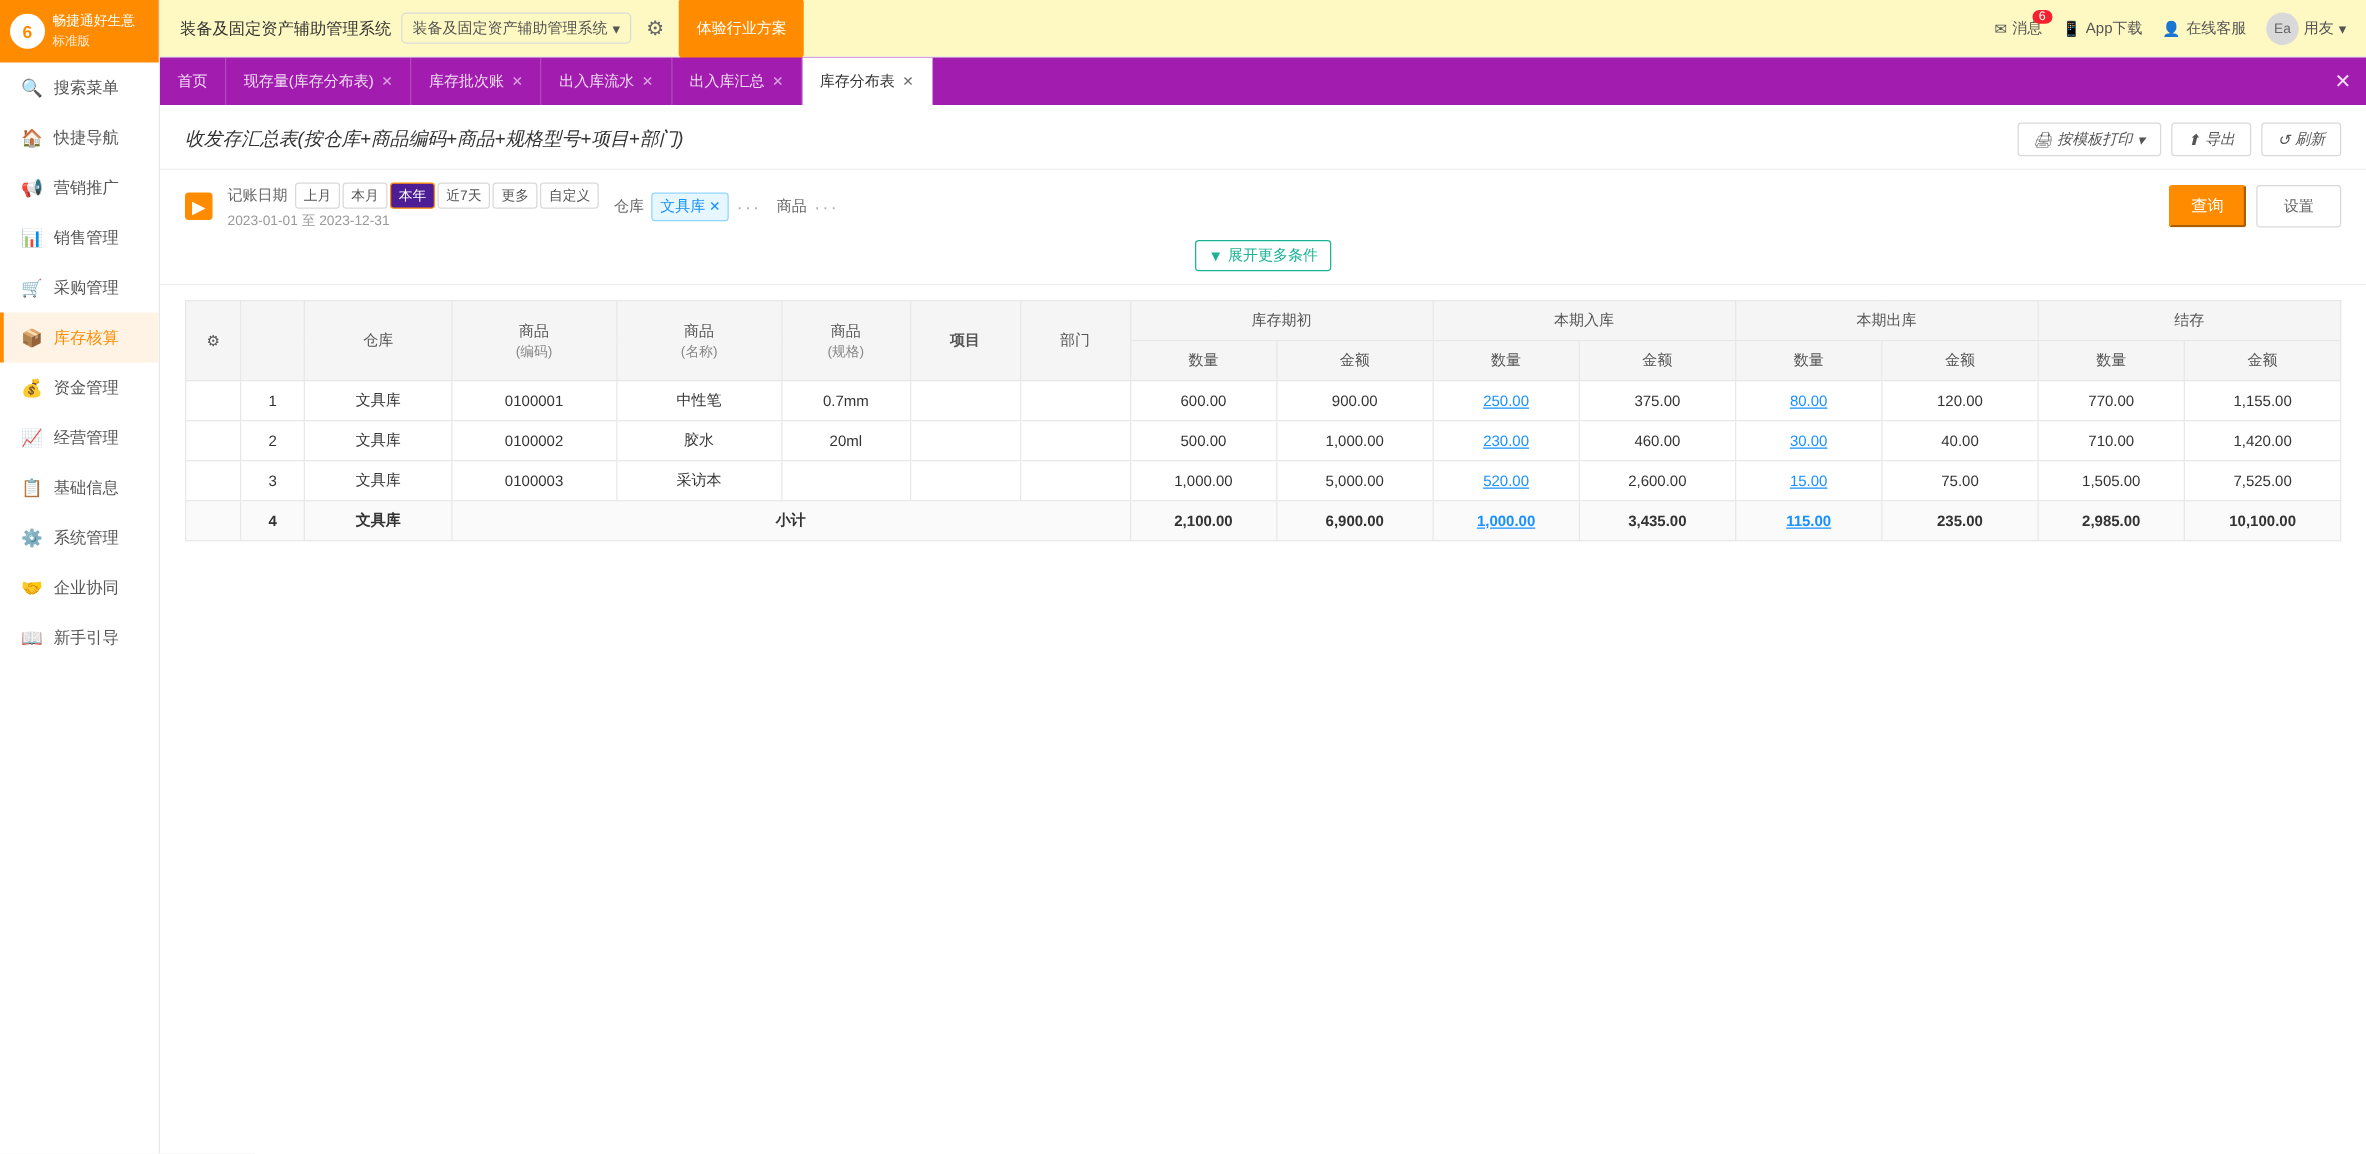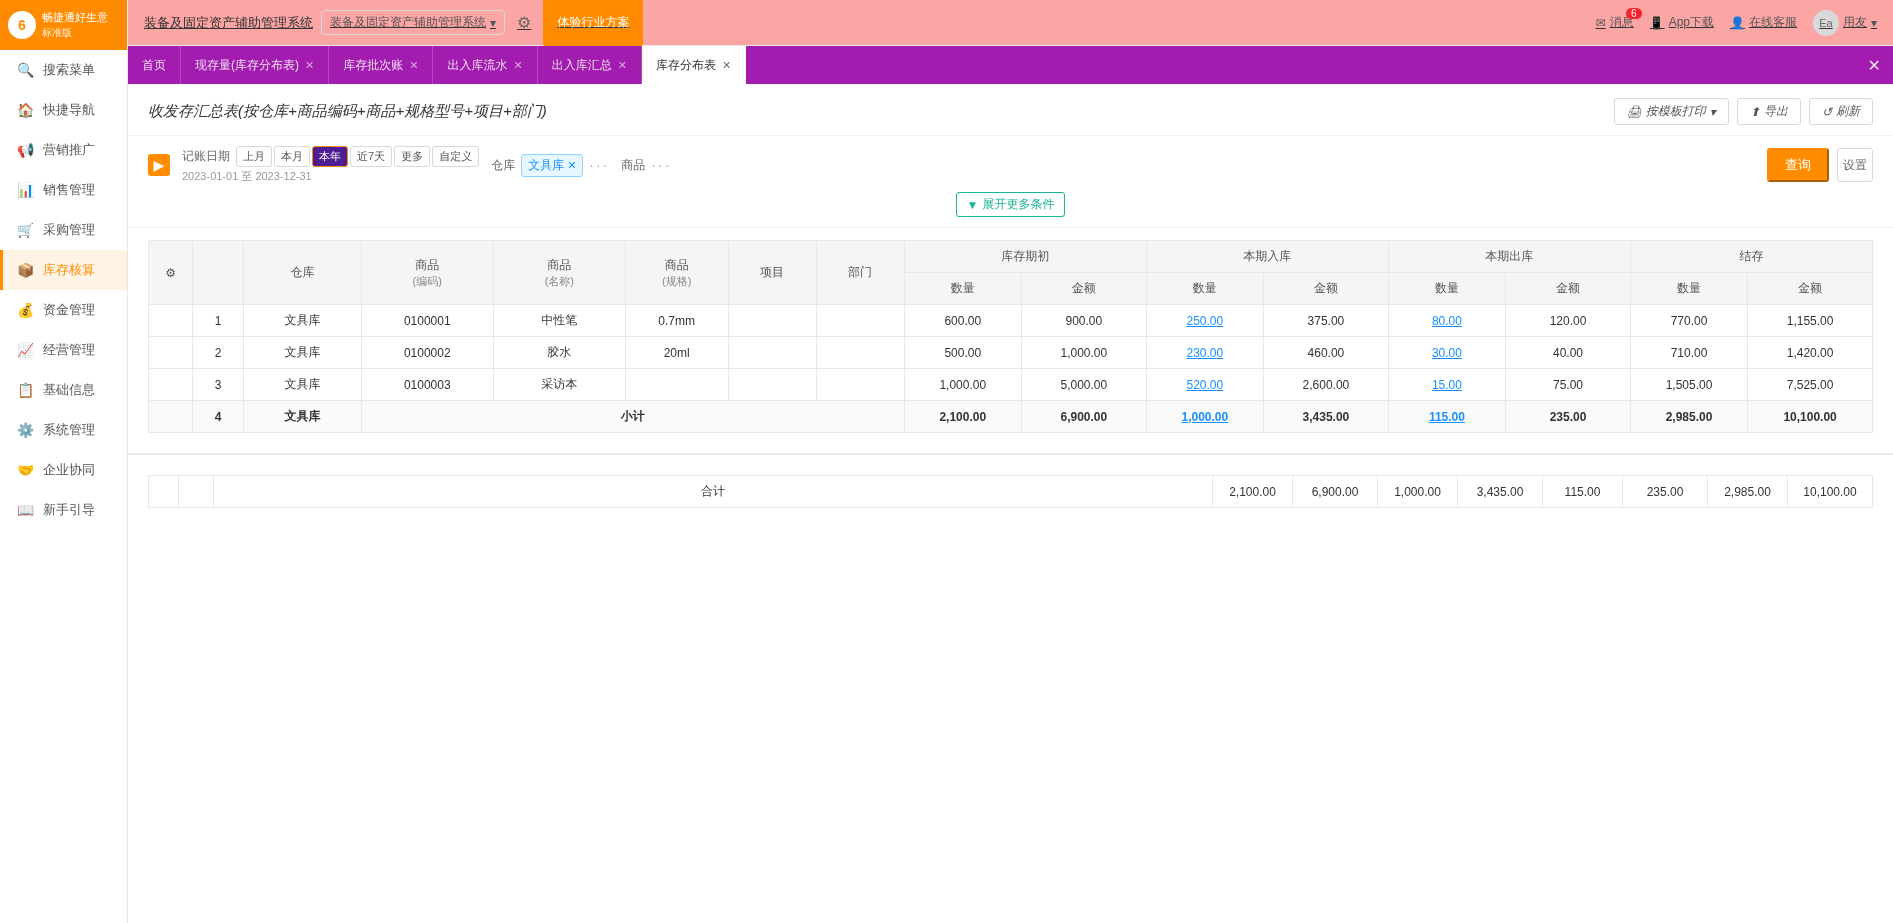--- a/index.html
+++ b/index.html
@@ -13,21 +13,21 @@
     .sidebar-logo-sub { color: rgba(255,255,255,0.85); font-size: 10px; }
     .sidebar-nav { flex: 1; overflow-y: auto; }
     .nav-item { display: flex; align-items: center; gap: 8px; padding: 11px 14px; cursor: pointer; color: #555; font-size: 13px; border-left: 3px solid transparent; }
     .nav-item.active { background: #fff3e6; color: #ff8c00; border-left-color: #ff8c00; font-weight: 500; }
     .nav-icon { font-size: 14px; width: 18px; text-align: center; }
 
     
     .main { flex: 1; display: flex; flex-direction: column; height: 100%; overflow: hidden; }
 
     
-    .topbar { background: #fca5a5; border-bottom: 1px solid #e8e8e8; padding: 0 16px; display: flex; align-items: center; justify-content: space-between; height: 46px; flex-shrink: 0; text-decoration: underline; }
+    .topbar { background: #fef9c3; border-bottom: 1px solid #e8e8e8; padding: 0 16px; display: flex; align-items: center; justify-content: space-between; height: 46px; flex-shrink: 0; }
     .topbar-left { display: flex; align-items: center; gap: 8px; }
     .system-title { font-size: 13px; color: #333; }
     .topbar-dropdown { border: 1px solid #d9d9d9; border-radius: 4px; padding: 3px 8px; font-size: 12px; color: #555; cursor: pointer; display: flex; align-items: center; gap: 4px; }
     .gear-btn { color: #666; font-size: 16px; cursor: pointer; padding: 4px; }
     .trial-btn { background: #ff8c00; color: #fff; border: none; border-radius: 4px; padding: 16px 14px; font-size: 12px; cursor: pointer; }
     .topbar-right { display: flex; align-items: center; gap: 16px; font-size: 12px; color: #555; }
     .topbar-item { display: flex; align-items: center; gap: 4px; cursor: pointer; position: relative; }
     .badge { background: #f5222d; color: #fff; border-radius: 10px; padding: 0 4px; font-size: 10px; position: absolute; top: -6px; right: -8px; min-width: 16px; text-align: center; }
     .user-avatar { width: 26px; height: 26px; background: #d9d9d9; border-radius: 50%; display: flex; align-items: center; justify-content: center; font-size: 11px; color: #666; }
 
@@ -50,21 +50,21 @@
     .date-btns { display: flex; align-items: center; gap: 2px; justify-content: flex-end; }
     .date-btn { padding: 2px 6px; border: 1px solid #d9d9d9; border-radius: 3px; cursor: pointer; font-size: 11px; color: #555; background: #fff; }
     .date-btn.active { background: #4c1d95; color: #fff; border-color: #ff8c00; }
     .date-range { color: #999; font-size: 11px; }
     .warehouse-tag { display: flex; align-items: center; gap: 3px; background: #e6f7ff; border: 1px solid #91d5ff; border-radius: 3px; padding: 2px 6px; font-size: 12px; color: #1890ff; }
     .warehouse-tag-close { cursor: pointer; font-size: 11px; }
     .filter-dots { color: #aaa; cursor: pointer; font-size: 14px; letter-spacing: 2px; }
     .expand-btn { display: flex; align-items: center; gap: 4px; color: #1ab394; font-size: 12px; cursor: pointer; border: 1px solid #1ab394; border-radius: 3px; padding: 3px 10px; }
     .action-btn { display: flex; align-items: center; gap: 4px; padding: 4px 12px; border: 1px solid #d9d9d9; border-radius: 3px; cursor: pointer; font-size: 12px; color: #555; background: #fff; }
     .query-btn { background: #ff8c00; color: #fff; border-color: #ff8c00; border-radius: 3px; padding: 6px 16px; font-size: 13px; cursor: pointer; }
-    .set-btn { background: #fff; color: #666; border: 1px solid #d9d9d9; border-radius: 3px; padding: 4px 5px; font-size: 12px; cursor: pointer; }
+    .set-btn { background: #fff; color: #666; border: 1px solid #d9d9d9; border-radius: 3px; padding: 4px 21px; font-size: 12px; cursor: pointer; }
 
     
     .table-container { padding: 0 20px 20px; }
     table { width: 100%; border-collapse: collapse; margin-top: 12px; font-size: 12px; }
     thead tr { background: #f5f5f5; }
     th { border: 1px solid #e8e8e8; padding: 7px 8px; text-align: center; font-weight: 500; color: #555; white-space: nowrap; }
     td { border: 1px solid #e8e8e8; padding: 7px 8px; text-align: center; color: #333; }
     .subtotal-row { background: #fafafa; font-weight: bold; }
     .number-link { color: #1890ff; text-decoration: underline; cursor: pointer; }
     .settings-icon-cell { width: 32px; }
@@ -74,21 +74,21 @@
     ::-webkit-scrollbar-track { background: #f1f1f1; }
     ::-webkit-scrollbar-thumb { background: #ccc; border-radius: 3px; }
 
     .span-header { text-align: center; }
     .col-settings { width: 30px; }
     .col-no { width: 35px; }
     .col-warehouse { width: 80px; }
     .col-code { width: 90px; }
     .col-name { width: 90px; }
     .col-spec { width: 70px; }
-    .col-project { width: 60px; }
+    .col-project { width: 60px; font-weight: bold; }
     .col-dept { width: 60px; }
     .col-num { width: 80px; }
     .col-amount { width: 85px; }
   </style>
 </head>
 <body>
 
 <div class="sidebar">
   <div class="sidebar-logo">
     <div class="sidebar-logo-icon">
@@ -382,35 +382,16 @@
               <td>3,435.00</td>
               <td><span class="number-link">115.00</span></td>
               <td>235.00</td>
               <td>2,985.00</td>
               <td>10,100.00</td>
             </tr>
           </tbody>
         </table>
       </div>
 
-      <div style="position:sticky;bottom:0;background:#fff;border-top:2px solid #e8e8e8;padding:8px 20px 8px;">
-        <table style="width:100%;border-collapse:collapse;font-size:12px;font-weight:500;">
-          <tbody>
-              <tr>
-            <td style="width:30px;border:1px solid #e8e8e8;padding:7px 8px;"></td>
-            <td style="width:35px;border:1px solid #e8e8e8;padding:7px 8px;"></td>
-            <td colspan="6" style="border:1px solid #e8e8e8;padding:7px 8px;text-align:center;">合计</td>
-            <td style="width:80px;border:1px solid #e8e8e8;padding:7px 8px;text-align:center;">2,100.00</td>
-            <td style="width:85px;border:1px solid #e8e8e8;padding:7px 8px;text-align:center;">6,900.00</td>
-            <td style="width:80px;border:1px solid #e8e8e8;padding:7px 8px;text-align:center;">1,000.00</td>
-            <td style="width:85px;border:1px solid #e8e8e8;padding:7px 8px;text-align:center;">3,435.00</td>
-            <td style="width:80px;border:1px solid #e8e8e8;padding:7px 8px;text-align:center;">115.00</td>
-            <td style="width:85px;border:1px solid #e8e8e8;padding:7px 8px;text-align:center;">235.00</td>
-            <td style="width:80px;border:1px solid #e8e8e8;padding:7px 8px;text-align:center;">2,985.00</td>
-            <td style="width:85px;border:1px solid #e8e8e8;padding:7px 8px;text-align:center;">10,100.00</td>
-          </tr>
-        </tbody>
-          </table>
-      </div>
 
     </div>
   </div>
 </div>
 
 </body></html>

